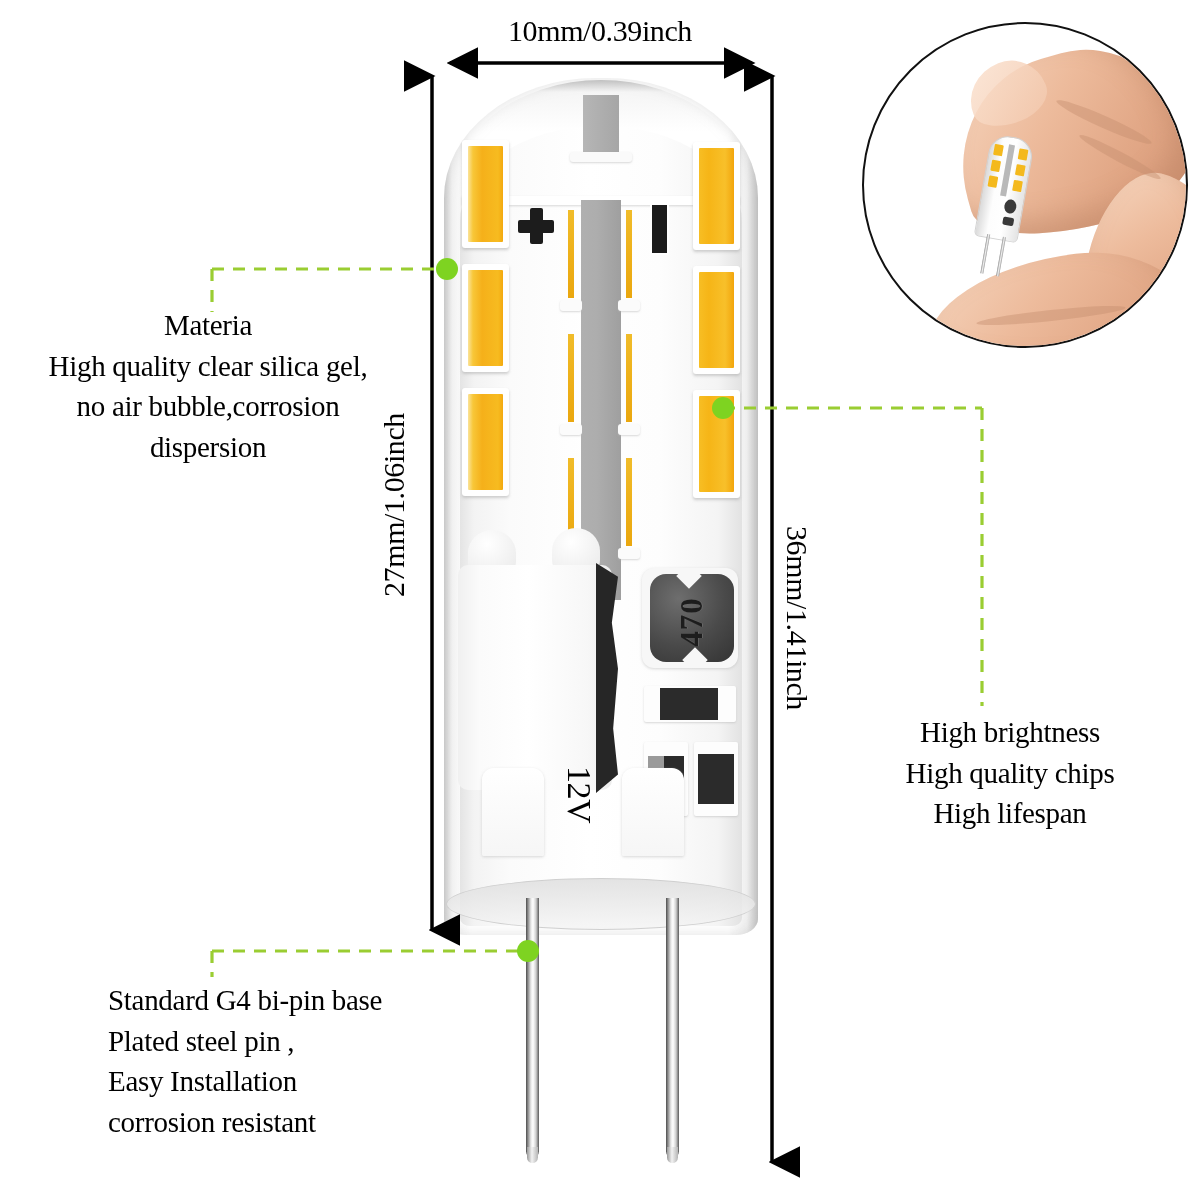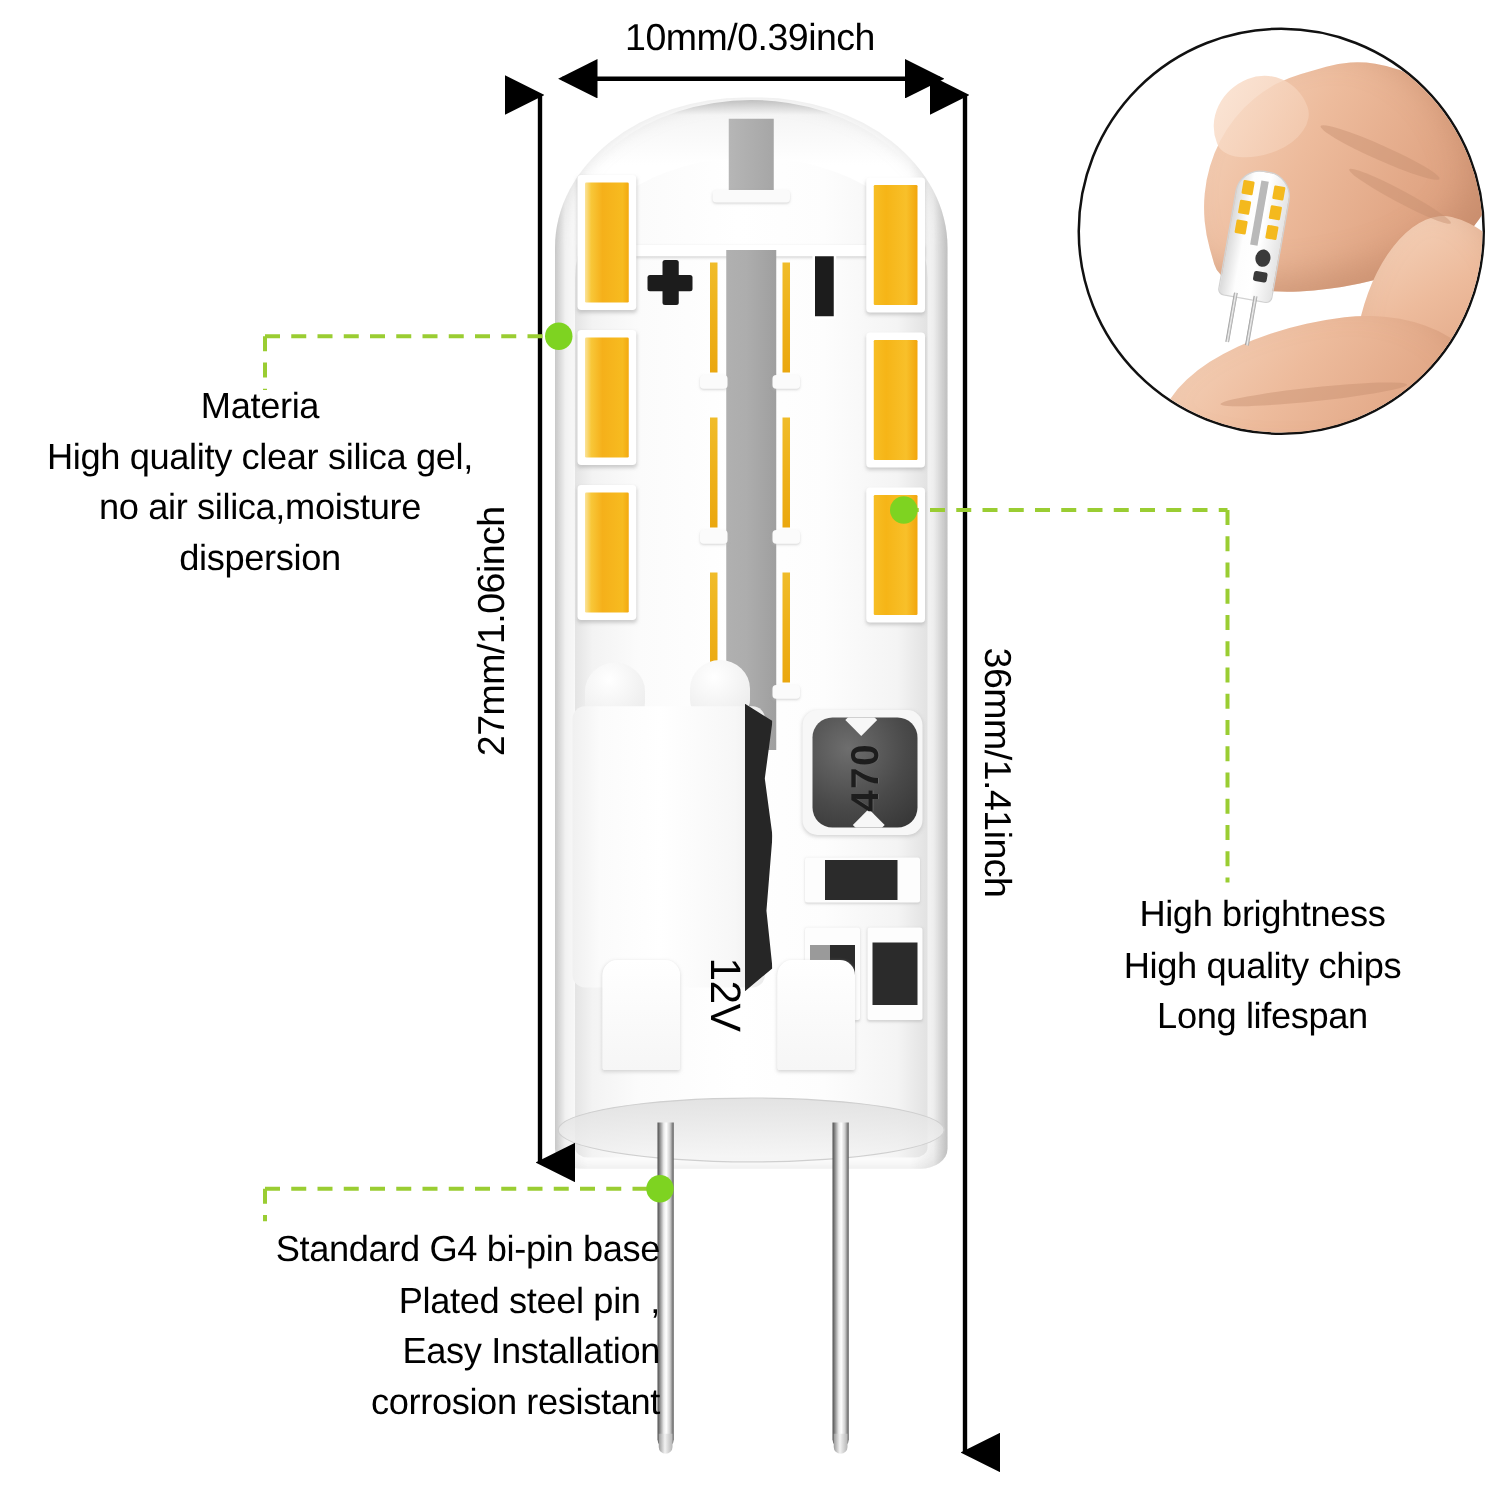--- a/index.html
+++ b/index.html
@@ -5,21 +5,21 @@
   html, body {
     margin: 0;
     padding: 0;
     background: #ffffff;
   }
   #page {
     position: relative;
     width: 1200px;
     height: 1200px;
     background: #ffffff;
-    font-family: Liberation Sans, sans-serif;
+    font-family: Liberation Serif, serif;
     overflow: hidden;
   }
 
   
   .dim-top {
     position: absolute;
     left: 400px;
     top: 14px;
     width: 400px;
     text-align: center;
@@ -76,21 +76,21 @@
   .callout-material {
     left: 8px;
     top: 305px;
     width: 400px;
     text-align: center;
   }
   .callout-base {
     left: 108px;
     top: 980px;
     width: 420px;
-    text-align: right;
+    text-align: left;
   }
   .callout-chips {
     left: 845px;
     top: 712px;
     width: 330px;
     text-align: center;
   }
   .callout div { white-space: nowrap; }
 
   
@@ -637,30 +637,30 @@
     <g>
       <path d="M212,951 L528,951" fill="none" stroke="#9acd32" stroke-width="3.2" stroke-dasharray="12 9"></path>
       <path d="M212,951 L212,977" fill="none" stroke="#9acd32" stroke-width="3.2" stroke-dasharray="12 9"></path>
       <circle cx="528" cy="951" r="11" fill="#7ed321"></circle>
     </g>
   </svg>
 
   <div class="callout callout-material">
     <div>Materia</div>
     <div>High quality clear silica gel,</div>
-    <div>no air silica,moisture</div>
+    <div>no air bubble,corrosion</div>
     <div>dispersion</div>
   </div>
 
   <div class="callout callout-base">
     <div>Standard G4 bi-pin base</div>
     <div>Plated steel pin ,</div>
     <div>Easy Installation</div>
     <div>corrosion resistant</div>
   </div>
 
   <div class="callout callout-chips">
     <div>High brightness</div>
     <div>High quality chips</div>
-    <div>Long lifespan</div>
+    <div>High lifespan</div>
   </div>
 
 </div>
 
 </body></html>

